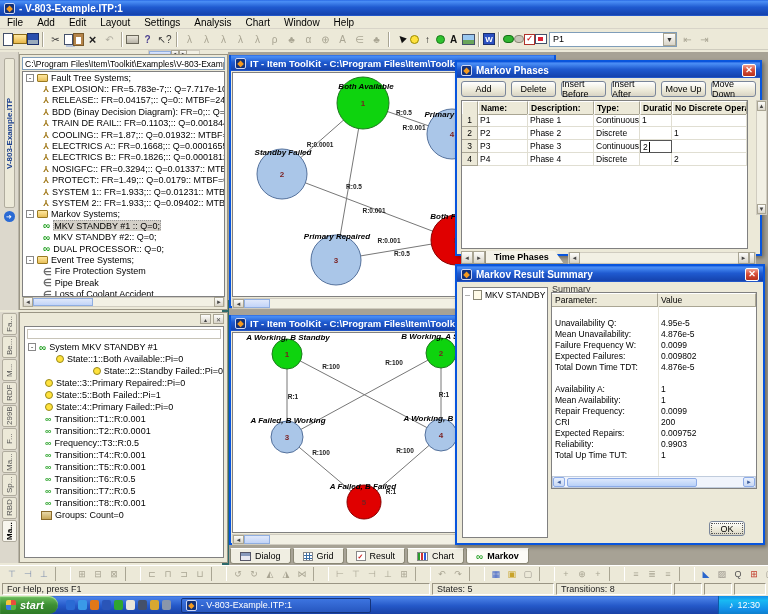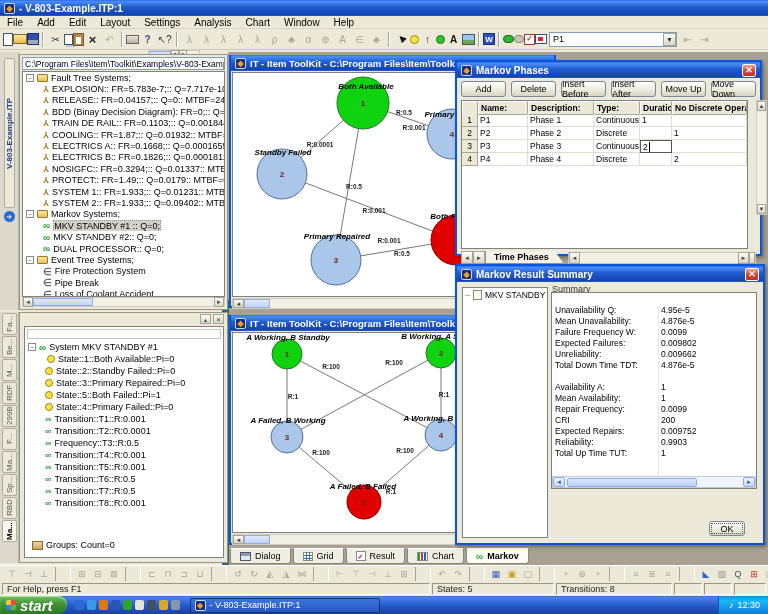--- a/index.html
+++ b/index.html
@@ -100,21 +100,21 @@
 .ti-result{width:10px;height:10px;background:#fff;border:1px solid #888;color:#c22;font-size:7px;font-weight:bold;text-align:center;line-height:9px}
 .ti-chart{width:11px;height:9px;border:1px solid #888;background:linear-gradient(90deg,#2a9d2a 0 2px,#fff 2px 3px,#cc3333 3px 5px,#fff 5px 6px,#2a5bd7 6px 8px,#fff 8px)}
 .ti-markov{color:#2fa52f;font-weight:bold;font-size:10px}
 
 #btoolbar{left:0;top:565px;width:768px;height:17px;background:#ece9d8;border-top:1px solid #fff;display:flex;align-items:center;padding-left:4px}
 #btoolbar .tbi{width:16px;height:14px;font-size:9px}
 #statusbar{left:0;top:582px;width:768px;height:14px;background:#ece9d8;display:flex;gap:2px;align-items:stretch;font-size:9px;color:#222;padding:1px 2px}
 .scell{border:1px solid;border-color:#9a9584 #fff #fff #9a9584;padding:0 4px;line-height:11px;white-space:nowrap;overflow:hidden}
 
 #taskbar{left:0;top:596px;width:768px;height:18px;background:linear-gradient(180deg,#3168d5 0,#4a82e8 8%,#2458c8 55%,#1941a5 100%);display:flex;align-items:center}
-#startbtn{height:18px;padding:0 14px 0 6px;border-radius:0 9px 9px 0;background:linear-gradient(180deg,#6ebf5e,#3d8f33 50%,#2d7a26);color:#fff;font-weight:bold;font-style:italic;font-size:15px;display:flex;align-items:center;gap:4px;box-shadow:inset 0 1px 1px #b8e8a8}
+#startbtn{height:18px;padding:0 14px 0 6px;border-radius:0 9px 9px 0;background:linear-gradient(180deg,#6ebf5e,#3d8f33 50%,#2d7a26);color:#fff;font-weight:bold;font-style:italic;font-size:11px;display:flex;align-items:center;gap:4px;box-shadow:inset 0 1px 1px #b8e8a8}
 .winflag{width:10px;height:10px;border-radius:2px;background:conic-gradient(#e84c3d 0 25%,#58b848 25% 50%,#3a78e8 50% 75%,#f5c63d 75%)}
 .ql{width:9px;height:10px;border-radius:2px;flex:0 0 auto}
 #taskbtn{height:15px;margin-left:10px;width:190px;background:linear-gradient(180deg,#3c74e0,#2757c0);border:1px solid #15337a;border-radius:2px;color:#fff;font-size:9px;display:flex;align-items:center;gap:4px;padding:0 4px}
 #tray{margin-left:auto;height:18px;background:linear-gradient(180deg,#1290e9,#19b9f3 25%,#1290e9 75%,#0d7ecb);display:flex;align-items:center;gap:4px;padding:0 8px 0 10px;color:#fff;font-size:9px;border-left:1px solid #0a5ca8}
 </style>
 </head>
 <body>
 
 <div class="abs cap" style="left:0;top:0;width:768px;height:16px" data-name="app-titlebar">
   <span class="appicon" data-name="app-icon">◆</span>
@@ -355,26 +355,26 @@
   <span class="sbb" style="position:absolute;right:3px;top:1px;width:11px;height:10px" data-name="panel-close-icon">✕</span>
   <div class="treebox" style="position:absolute;left:4px;top:13px;right:3px;bottom:4px" data-name="markov-structure-tree">
     <div style="height:10px;border:1px solid #c8c4b8;margin:2px" data-name="tree-header"></div>
     <div>
 
     <div class="trow" style="height: 12px; padding-left: 3px;" data-name="tree-item">
           <span class="exp" data-name="expander-icon">-</span>
           <span class="ticon ic-markov" data-name="tree-item-icon">∞</span>
           <span class="lbl" data-name="tree-item-label">System MKV STANDBY #1</span>
         </div>
-        <div class="trow" style="height: 12px; padding-left: 19px;" data-name="tree-item">
+        <div class="trow" style="height: 12px; padding-left: 28px;" data-name="tree-item">
           <span class="exp" data-name="expander-icon"></span>
           <span class="ticon ic-state" data-name="tree-item-icon"></span>
           <span class="lbl" data-name="tree-item-label">State::1::Both Available::Pi=0</span>
         </div>
-        <div class="trow" style="height: 12px; padding-left: 17px;" data-name="tree-item">
+        <div class="trow" style="height: 12px; padding-left: 17px; justify-content: flex-end;" data-name="tree-item">
           <span class="exp" data-name="expander-icon"></span>
           <span class="ticon ic-state" data-name="tree-item-icon"></span>
           <span class="lbl" data-name="tree-item-label">State::2::Standby Failed::Pi=0</span>
         </div>
         <div class="trow" style="height: 12px; padding-left: 17px;" data-name="tree-item">
           <span class="exp" data-name="expander-icon"></span>
           <span class="ticon ic-state" data-name="tree-item-icon"></span>
           <span class="lbl" data-name="tree-item-label">State::3::Primary Repaired::Pi=0</span>
         </div>
         <div class="trow" style="height: 12px; padding-left: 17px;" data-name="tree-item">
@@ -420,21 +420,21 @@
         <div class="trow" style="height: 12px; padding-left: 17px;" data-name="tree-item">
           <span class="exp" data-name="expander-icon"></span>
           <span class="ticon ic-trans" data-name="tree-item-icon">∞</span>
           <span class="lbl" data-name="tree-item-label">Transition::T7::R:0.5</span>
         </div>
         <div class="trow" style="height: 12px; padding-left: 17px;" data-name="tree-item">
           <span class="exp" data-name="expander-icon"></span>
           <span class="ticon ic-trans" data-name="tree-item-icon">∞</span>
           <span class="lbl" data-name="tree-item-label">Transition::T8::R:0.001</span>
         </div>
-        <div class="trow" style="height: 12px; padding-left: 4px; margin-top: 30px;" data-name="tree-item">
+        <div class="trow" style="height: 12px; padding-left: 13px;" data-name="tree-item">
           <span class="exp" data-name="expander-icon"></span>
           <span class="ticon ic-group" data-name="tree-item-icon"></span>
           <span class="lbl" data-name="tree-item-label">Groups: Count=0</span>
         </div>
       </div>
   </div>
 </div>
 
 <div class="abs mdiwin" style="left:229px;top:55px;width:327px;height:253px;z-index:1" data-name="markov-window-1">
   <div class="cap" data-name="window-titlebar">
@@ -651,41 +651,41 @@
   </div>
   <div class="treebox" style="position:absolute;left:5px;top:21px;width:86px;bottom:5px" data-name="result-tree">
     <div class="trow" style="height:12px;padding:2px 1px 0 2px" data-name="tree-item">
       <span style="color:#888">–</span>
       <span class="ticon ic-doc" data-name="system-doc-icon"></span>
       <span data-name="tree-item-label" style="font-size:8.5px">MKV STANDBY #2</span>
     </div>
   </div>
   <div style="position:absolute;left:95px;top:18px;right:5px;font-size:9px;color:#333" data-name="summary-group-label"><span>Summary</span></div>
   <div class="rtable" style="position:absolute;left:94px;top:26px;right:6px;height:197px" data-name="result-table">
+    <div class="rhead" data-name="result-table-header">
+      <span data-name="column-header">Parameter:</span>
+      <span data-name="column-header">Value</span>
+    </div>
     <div>
 
     <div class="rrow" data-name="result-row">
           <span data-name="parameter-name">Unavailability Q:</span>
           <span data-name="parameter-value">4.95e-5</span>
         </div>
         <div class="rrow" data-name="result-row">
           <span data-name="parameter-name">Mean Unavailability:</span>
           <span data-name="parameter-value">4.876e-5</span>
         </div>
         <div class="rrow" data-name="result-row">
           <span data-name="parameter-name">Failure Frequency W:</span>
           <span data-name="parameter-value">0.0099</span>
         </div>
         <div class="rrow" data-name="result-row">
           <span data-name="parameter-name">Expected Failures:</span>
           <span data-name="parameter-value">0.009802</span>
-        </div>
-        <div class="rrow" data-name="result-row">
-          <span data-name="parameter-name">Unreliability:</span>
-          <span data-name="parameter-value">0.009662</span>
         </div>
         <div class="rrow" data-name="result-row">
           <span data-name="parameter-name">Total Down Time TDT:</span>
           <span data-name="parameter-value">4.876e-5</span>
         </div>
         <div class="rrow" data-name="result-row">
           <span data-name="parameter-name"></span>
           <span data-name="parameter-value"></span>
         </div>
         <div class="rrow" data-name="result-row">

